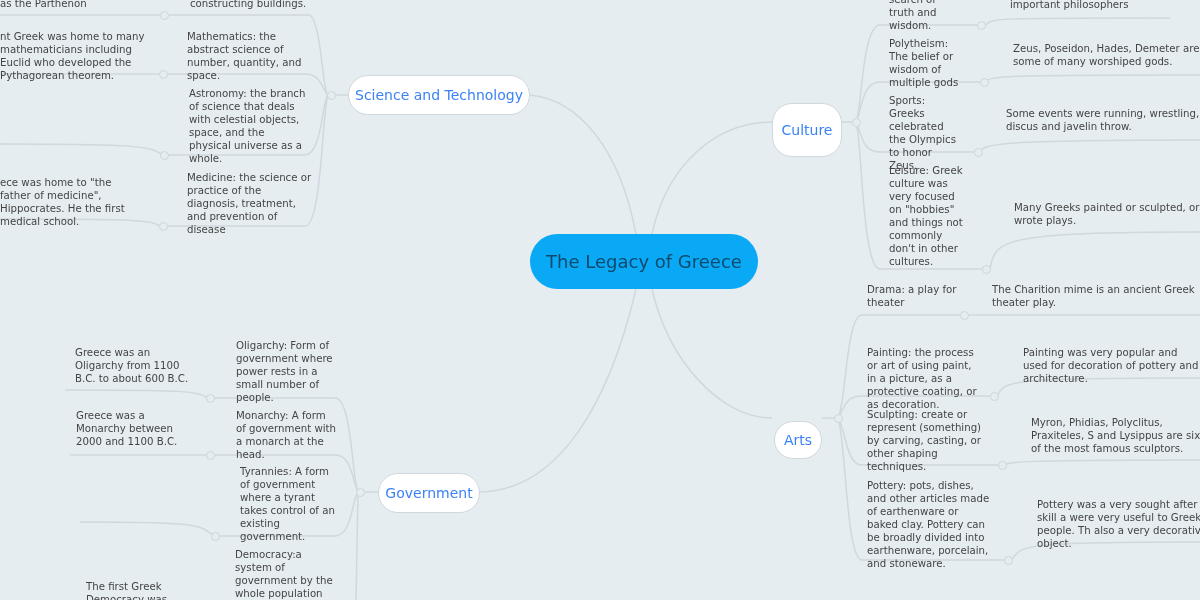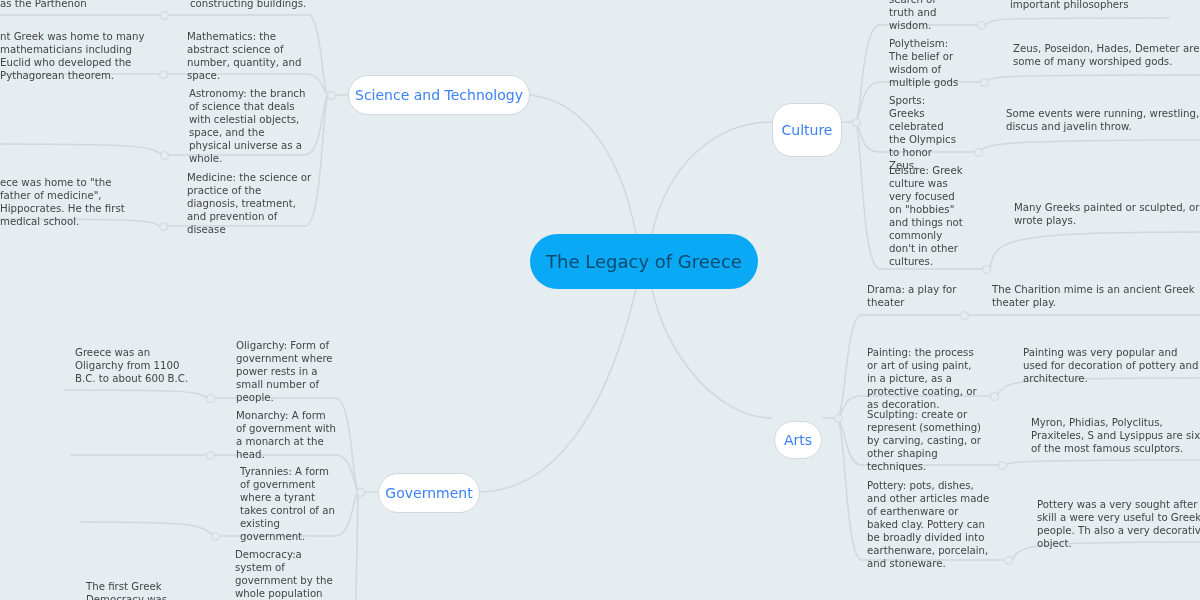--- a/index.html
+++ b/index.html
@@ -115,14 +115,15 @@
   <div class="leaf" style="left:992px;top:283px;width:215px;">The  Charition mime is an ancient Greek theater play.</div>
   <div class="leaf" style="left:1023px;top:346px;width:180px;">Painting was very popular and used for decoration of pottery and architecture.</div>
   <div class="leaf" style="left:1031px;top:416px;width:180px;">Myron, Phidias, Polyclitus, Praxiteles, S and Lysippus are six of the most famous sculptors.</div>
   <div class="leaf" style="left:1037px;top:498px;width:175px;">Pottery was a very sought after skill a were very useful to Greek people. Th also a very decorative object.</div>
 
   <div class="leaf" style="left:236px;top:339px;width:100px;">Oligarchy: Form of government where power rests in a small number of people.</div>
   <div class="leaf" style="left:236px;top:409px;width:100px;">Monarchy: A form of government with a monarch at the head.</div>
   <div class="leaf" style="left:240px;top:465px;width:98px;">Tyrannies: A form of government where a tyrant takes control of an existing government.</div>
   <div class="leaf" style="left:235px;top:548px;width:100px;">Democracy:a system of government by the whole population or all the eligible</div>
   <div class="leaf" style="left:75px;top:346px;width:115px;">Greece was an Oligarchy from 1100 B.C. to about 600 B.C.</div>
+  <div class="leaf" style="left:76px;top:409px;width:115px;">Greece was a Monarchy between 2000 and 1100 B.C.</div>
   <div class="leaf" style="left:86px;top:580px;width:110px;">The first Greek Democracy was made</div>
 </div>
 
 </body></html>

